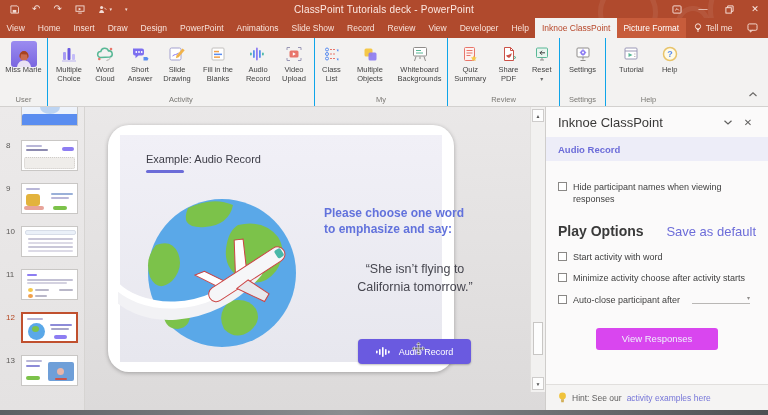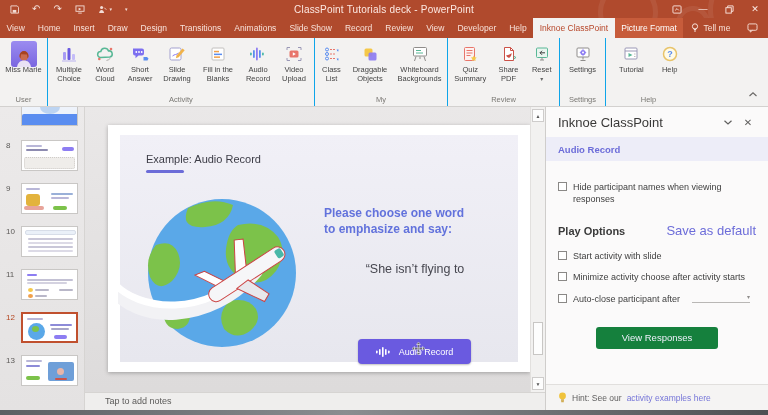--- a/index.html
+++ b/index.html
@@ -46,21 +46,21 @@
   .thumbrow { position:absolute; left:0; width:100%; }
   .tnum { position:absolute; left:6px; top:1px; font-size:8px; color:#5c5a58; }
   .tnum.sel { color:#b4451f; }
   .tbox { position:absolute; left:21px; top:0; width:57px; height:31px; background:#fff; border:1px solid #c9c7c5; overflow:hidden; }
   .tbox.sel { border:2px solid #c0502e; }
   .mline { position:absolute; background:#b9b7d8; height:1.5px; border-radius:1px; }
   .mpill { position:absolute; border-radius:2px; }
 
   
   .editor { position:relative; flex:1; background:linear-gradient(180deg,#eae8e8,#dcdada); }
-  .slide { position:absolute; left:23px; top:18px; width:422px; height:247px; background:#fff; box-shadow:0 1px 4px rgba(0,0,0,.28); }
+  .slide { position:absolute; left:23px; top:18px; width:346px; height:247px; background:#fff; box-shadow:0 1px 4px rgba(0,0,0,.28);border-radius:21px; }
   .slide-panel { position:absolute; left:12px; right:12px; top:10px; bottom:10px; background:linear-gradient(180deg,#f1f0f7,#e7e7ee); }
   .slide-title { position:absolute; left:38px; top:28px; font-size:11px; color:#3c3c46; }
   .slide-underline { position:absolute; left:38px; top:45px; width:38px; height:3px; border-radius:2px; background:#6c6cd8; }
   .globe { position:absolute; left:10px; top:58px; }
   .slide-heading { position:absolute; left:216px; top:80px; width:195px; font-size:12px; font-weight:bold; color:#6272dc; line-height:1.35; }
   .slide-quote { position:absolute; left:198px; top:136px; width:218px; font-size:12.5px; color:#46464f; line-height:1.4; text-align:center; }
   .slide-btn { position:absolute; left:250px; top:214px; width:113px; height:25px; background:#6a5ae0; border-radius:4px; display:flex; align-items:center; justify-content:center; gap:5px; color:#fff; font-size:9px; box-shadow:0 1px 2px rgba(0,0,0,.25); }
   .movecursor { position:absolute; left:54px; top:3px; }
 
   
@@ -75,24 +75,24 @@
   
   .pane { position:relative; width:223px; background:#fbfafa; border-left:1px solid #cfcdcb; font-size:9px; color:#3f3f3f; }
   .pane-head { height:30px; display:flex; align-items:center; padding:0 10px 0 12px; }
   .pane-title { font-size:13px; color:#3a3938; flex:1; }
   .pane-hbtn { width:20px; height:20px; display:flex; align-items:center; justify-content:center; color:#5f5e5d; font-size:10px; }
   .pane-section { height:24px; background:#ededf8; display:flex; align-items:center; padding-left:12px; color:#6c6cd9; font-weight:bold; font-size:9.5px; }
   .pane-body { padding:14px 12px 0 12px; }
   .cbrow { display:flex; align-items:flex-start; gap:6px; margin-bottom:9px; line-height:1.35; }
   .cb { width:9px; height:9px; min-width:9px; border:1px solid #8a8886; background:#fff; margin-top:1px; }
   .play-row { display:flex; align-items:baseline; margin:18px 0 12px 0; }
-  .play-title { font-size:11px; font-weight:bold; color:#3a3a3a; flex:1; }
+  .play-title { font-size:14px; font-weight:bold; color:#3a3a3a; flex:1; }
   .save-link { color:#6c6cd9; font-size:13px; }
   .ddl { display:inline-flex; align-items:center; border-bottom:1px solid #b9b7b5; width:58px; height:10px; margin-left:6px; justify-content:flex-end; color:#908e8c; font-size:6px; }
-  .view-btn { margin:22px auto 0 auto; width:122px; height:22px; background:#15803d; border-radius:3px; color:#eef0fb; font-size:9.5px; display:flex; align-items:center; justify-content:center; }
+  .view-btn { margin:22px auto 0 auto; width:122px; height:22px; background:#d946ef; border-radius:3px; color:#eef0fb; font-size:9.5px; display:flex; align-items:center; justify-content:center; }
   .hintbar { position:absolute; left:0; right:0; bottom:0; height:26px; background:#f5f4f3; border-top:1px solid #e1dfdd; display:flex; align-items:center; gap:5px; padding-left:12px; font-size:8.5px; color:#5f5e5e; }
   .hint-link { color:#7676d8; }
 
   
   .footer { height:5px; background:linear-gradient(90deg,#5c5f63,#8a8d90 45%,#4e5053); }
 </style>
 </head>
 <body>
 
 <div class="app">
@@ -142,21 +142,21 @@
       <span class="wbtn">✕</span>
     </div>
   </div>
 
   <div class="tabrow">
     <span class="tab">View</span>
     <span class="tab">Home</span>
     <span class="tab">Insert</span>
     <span class="tab">Draw</span>
     <span class="tab">Design</span>
-    <span class="tab">Transitions</span>
+    <span class="tab">PowerPoint</span>
     <span class="tab">Animations</span>
     <span class="tab">Slide Show</span>
     <span class="tab">Record</span>
     <span class="tab">Review</span>
     <span class="tab">View</span>
     <span class="tab">Developer</span>
     <span class="tab">Help</span>
     <span class="tab active">Inknoe ClassPoint</span>
     <span class="tab contextual">Picture Format</span>
     <span class="tellme">
@@ -286,21 +286,21 @@
           </span>
         <span class="rlabel">Class List</span>
       </div>
       <div class="rbtn" style="width:44px">
         <span class="ric">
             <svg width="20" height="20" viewBox="0 0 20 20">
               <rect x="4.5" y="4.5" width="8" height="8" rx="1.5" fill="#f5c84a"></rect>
               <rect x="8.5" y="8.5" width="8" height="8" rx="1.5" fill="#8d7df2" opacity=".92"></rect>
             </svg>
           </span>
-        <span class="rlabel">Draggable Objects</span>
+        <span class="rlabel">Multiple Objects</span>
       </div>
       <div class="rbtn" style="width:52px">
         <span class="ric">
             <svg width="20" height="20" viewBox="0 0 20 20">
               <rect x="3.5" y="3.5" width="13" height="8.5" rx="1" fill="#fff" stroke="#8f8d8b"></rect>
               <path d="M6 6.5h5M6 9h7" stroke="#58b896"></path>
               <path d="M6 12.5L4.5 17M14 12.5l1.5 4.5M10 12.5V15" stroke="#8f8d8b"></path>
             </svg>
           </span>
         <span class="rlabel">Whiteboard Backgrounds</span>
@@ -492,20 +492,21 @@
             <polygon points="112,98 128,124 136,120 126,97" fill="#e8e8ec" stroke="#cc4444" stroke-width="1"></polygon>
           </g>
         </svg>
 
         <div class="slide-heading">
           <div>Please choose one word</div>
           <div>to emphasize and say:</div>
         </div>
         <div class="slide-quote">
           <div>“She isn’t flying to</div>
+          <div>California tomorrow.”</div>
         </div>
 
         <div class="slide-btn">
           <svg width="18" height="12" viewBox="0 0 18 12">
               <rect x="0" y="4.5" width="1.6" height="3" rx=".8" fill="#fff"></rect>
               <rect x="3" y="3" width="1.6" height="6" rx=".8" fill="#fff"></rect>
               <rect x="6" y="1" width="1.6" height="10" rx=".8" fill="#fff"></rect>
               <rect x="9" y="3" width="1.6" height="6" rx=".8" fill="#fff"></rect>
               <rect x="12" y="4.5" width="1.6" height="3" rx=".8" fill="#fff"></rect>
             </svg>
@@ -515,23 +516,20 @@
             </svg>
         </div>
       </div>
 
       <div class="vscroll">
         <span class="sbtn sb-up">▲</span>
         <span class="sb-thumb"></span>
         <span class="sbtn sb-down">▼</span>
       </div>
 
-      <div class="notesbar">
-        <span>Tap to add notes</span>
-      </div>
     </div>
 
     <div class="pane">
       <div class="pane-head">
         <span class="pane-title">Inknoe ClassPoint</span>
         <span class="pane-hbtn">
             <svg width="10" height="7" viewBox="0 0 10 7">
               <path d="M1.5 1.8L5 5l3.5-3.2" fill="none" stroke="#5f5e5d" stroke-width="1.2"></path>
             </svg>
           </span>
@@ -545,21 +543,21 @@
           <span>Hide participant names when viewing responses</span>
         </div>
 
         <div class="play-row">
           <span class="play-title">Play Options</span>
           <span class="save-link">Save as default</span>
         </div>
 
         <div class="cbrow">
           <span class="cb"></span>
-          <span>Start activity with slide</span>
+          <span>Start activity with word</span>
         </div>
         <div class="cbrow">
           <span class="cb"></span>
           <span>Minimize activity choose after activity starts</span>
         </div>
         <div class="cbrow">
           <span class="cb"></span>
           <span>Auto-close participant after</span>
           <span class="ddl">▾</span>
         </div>

